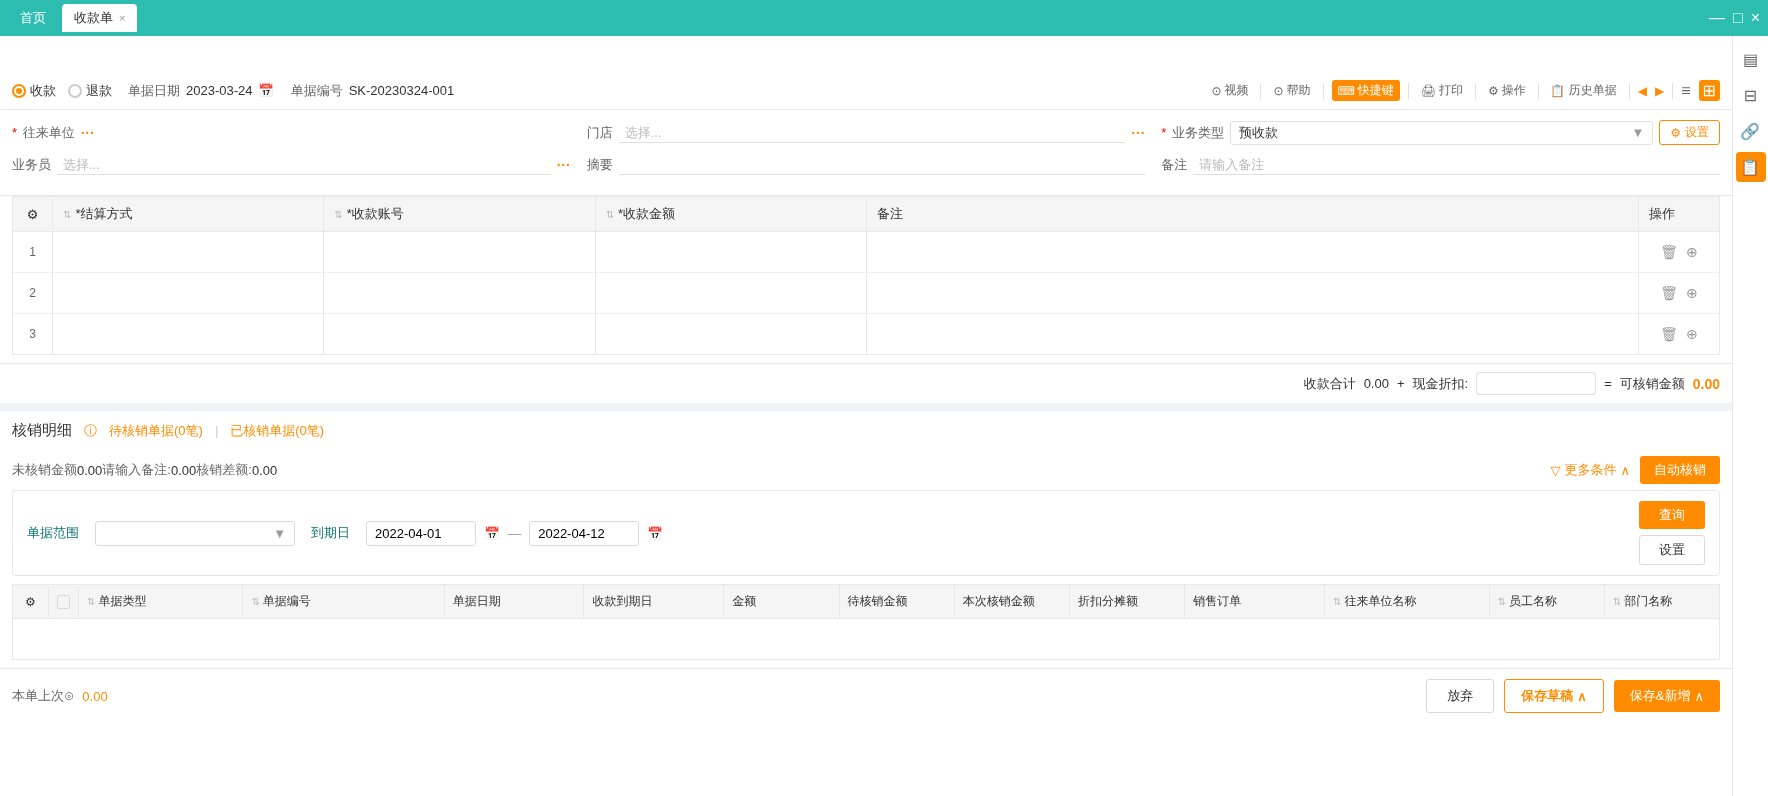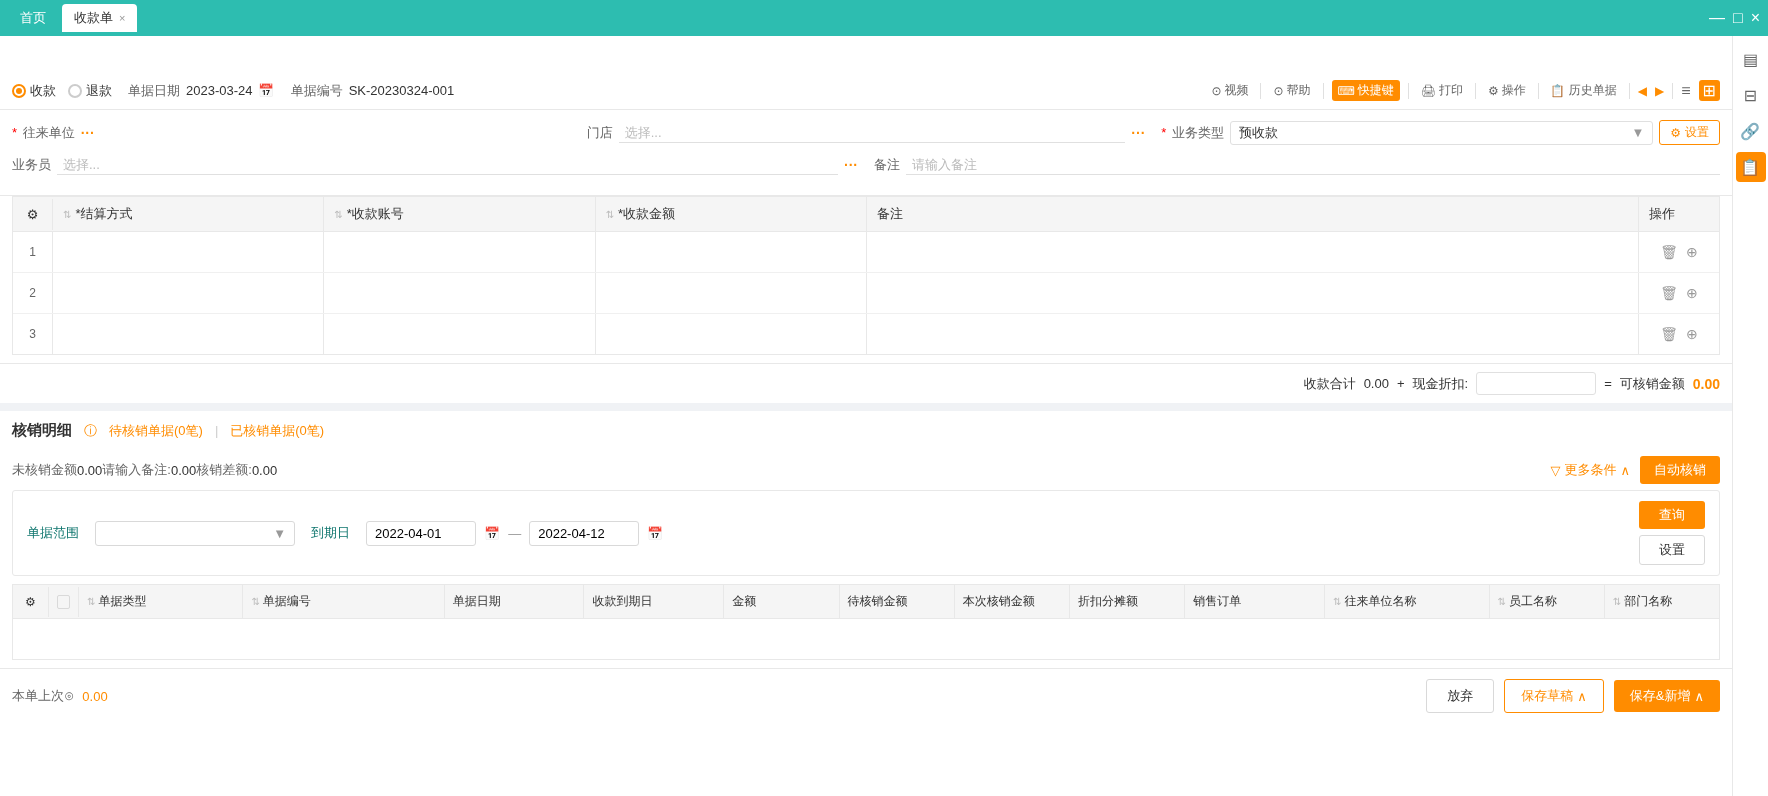--- a/index.html
+++ b/index.html
@@ -277,21 +277,21 @@
       padding: 10px 12px 0;
     }
     .verify-title {
       display: flex;
       align-items: center;
       gap: 12px;
       margin-bottom: 10px;
     }
     .verify-title-text {
       font-size: 15px;
-      font-weight: bold;
+      font-weight: normal;
       color: #333;
     }
     .verify-info-icon {
       color: #ff8c00;
       cursor: pointer;
     }
     .verify-tabs {
       display: flex;
       align-items: center;
       gap: 12px;
@@ -484,20 +484,21 @@
       border: 1px solid #ff8c00;
       background: #fff;
       color: #ff8c00;
       border-radius: 3px;
       padding: 7px 16px;
       cursor: pointer;
       font-size: 13px;
       display: flex;
       align-items: center;
       gap: 4px;
+      font-weight: bold;
     }
     .btn-save-new {
       background: #ff8c00;
       color: #fff;
       border: none;
       border-radius: 3px;
       padding: 7px 16px;
       cursor: pointer;
       font-size: 13px;
       display: flex;
@@ -667,20 +668,24 @@
           </div>
         </div>
 
         <div class="form-row">
           <div class="form-field">
             <span class="form-label">业务员</span>
             <input class="form-input" type="text" placeholder="选择..." style="">
             <span class="more-btn">···</span>
           </div>
           <div class="form-field">
+            <span class="form-label">摘要</span>
+            <input class="form-input" type="text" style="flex: 2 1 0%;">
+          </div>
+          <div class="form-field">
             <span class="form-label">备注</span>
             <input class="form-input" type="text" style="flex: 2 1 0%;" placeholder="请输入备注">
           </div>
         </div>
       </div>
 
       <div class="table-container">
         <div class="table-header">
           <div class="table-header-cell th-settings">
             <span>⚙</span>

